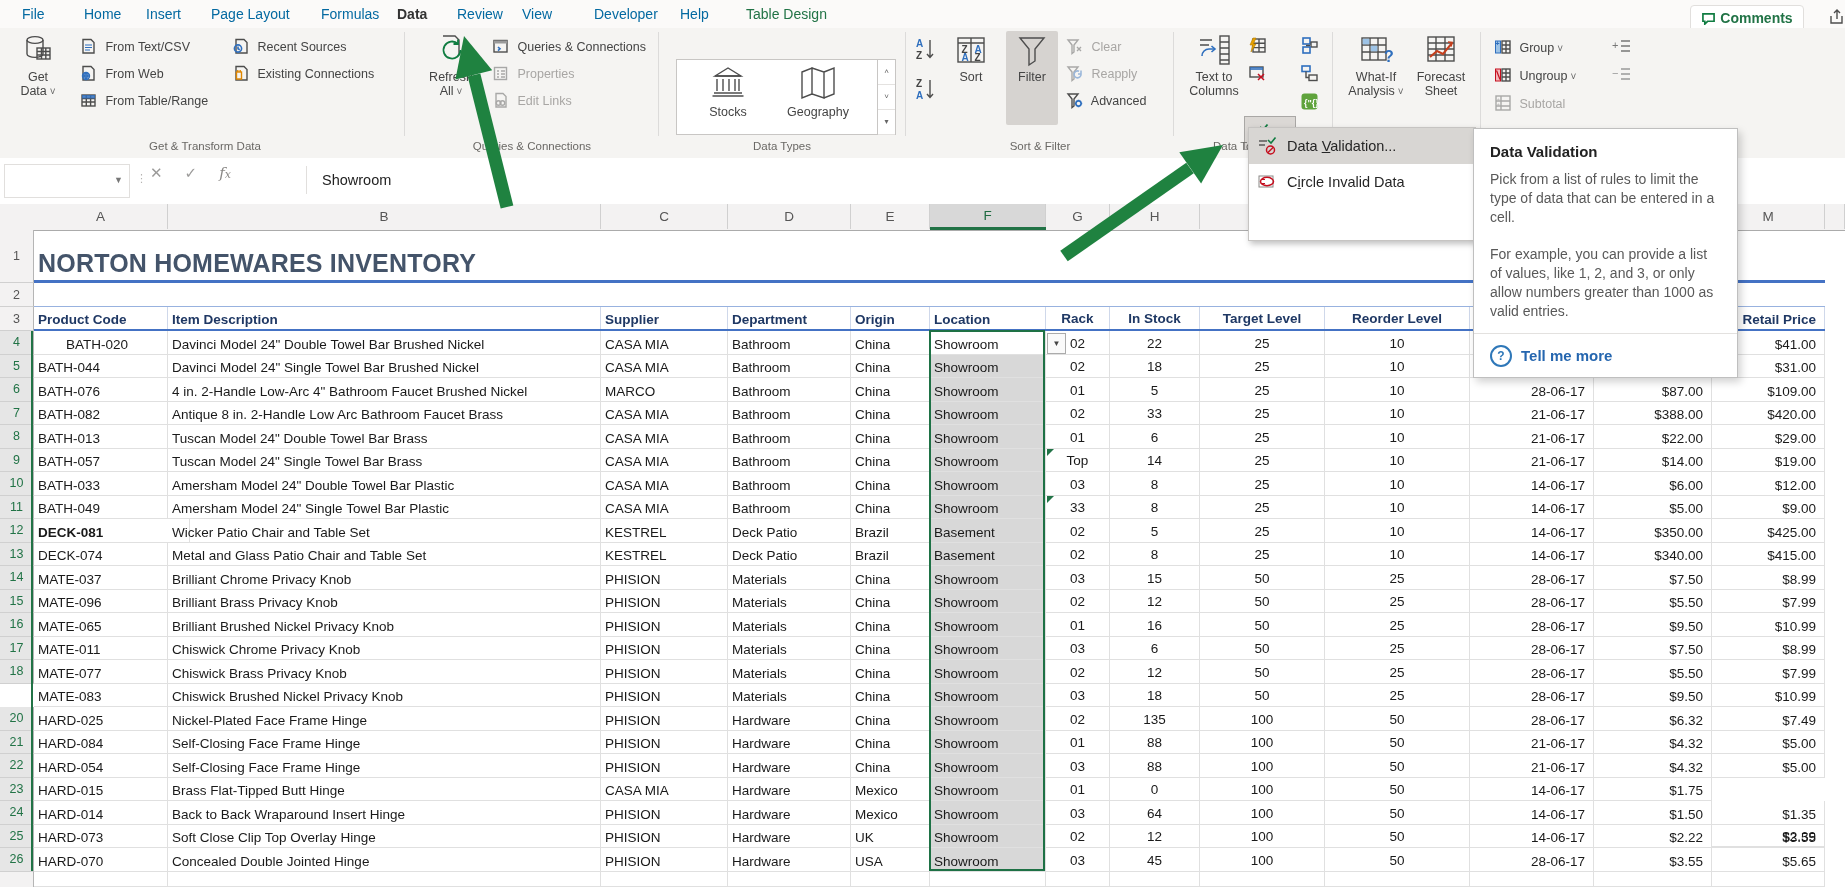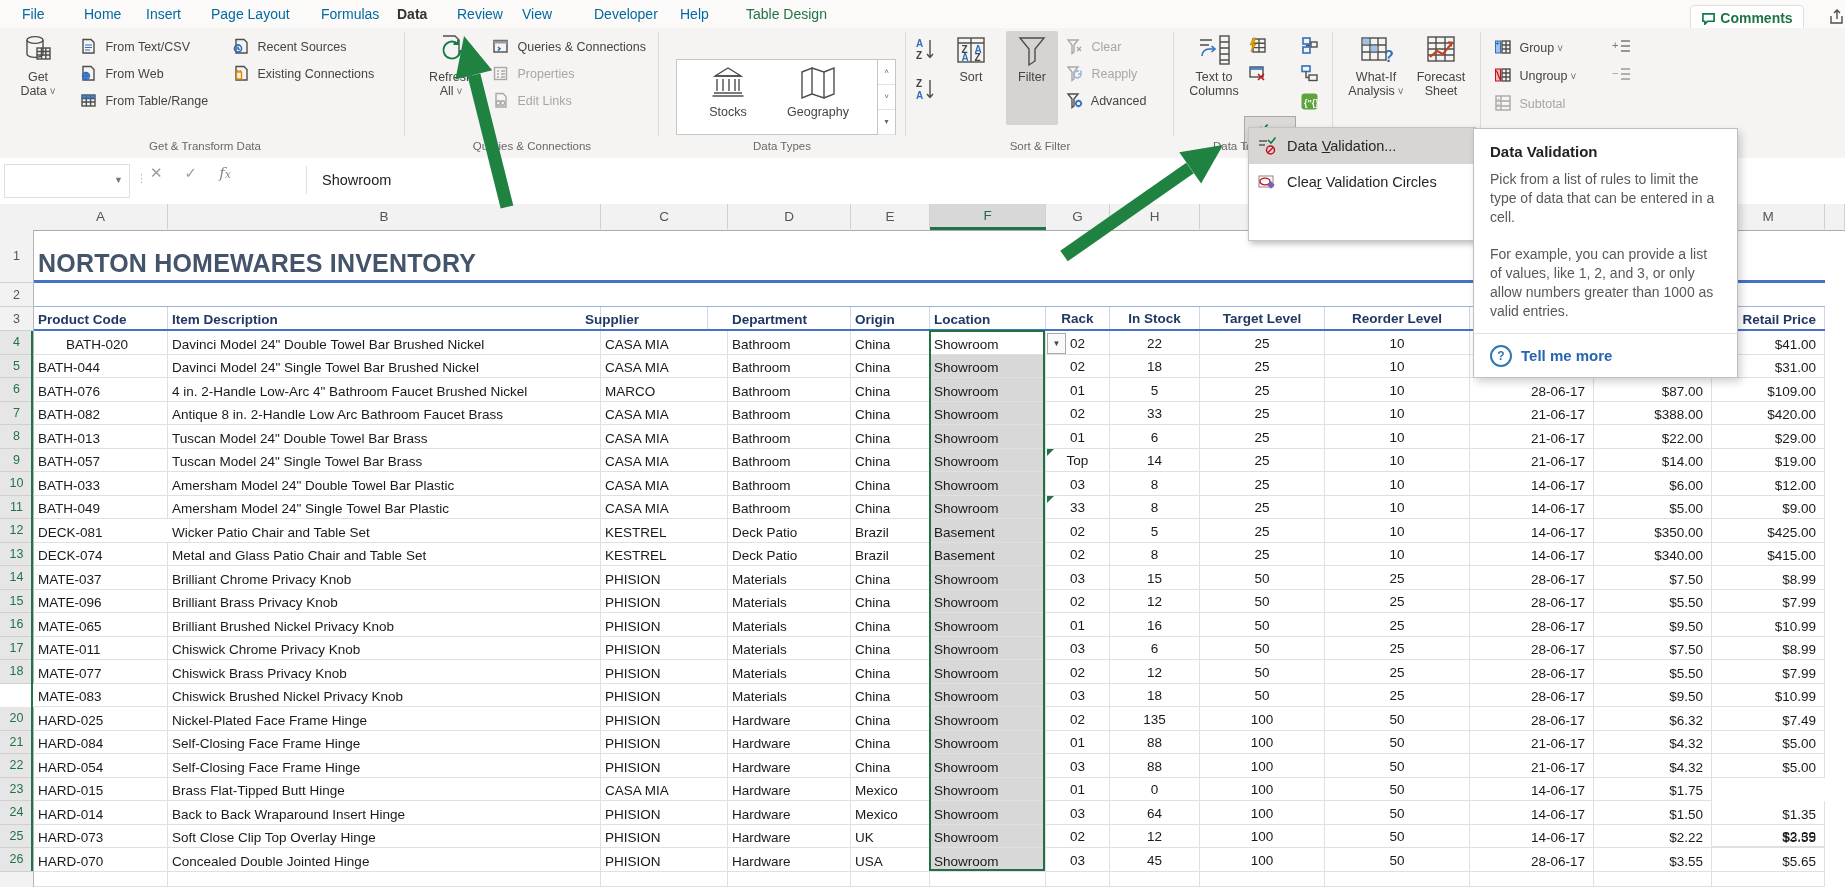--- a/index.html
+++ b/index.html
@@ -470,21 +470,21 @@
       <div class="rowh sel" style="top: 707px; height: 22.5px;">20</div>
       <div class="rowh sel" style="top: 730.5px; height: 22.5px;">21</div>
       <div class="rowh sel" style="top: 754px; height: 22.5px;">22</div>
       <div class="rowh sel" style="top: 777.5px; height: 22.5px;">23</div>
       <div class="rowh sel" style="top: 801px; height: 22.5px;">24</div>
       <div class="rowh sel" style="top: 824.5px; height: 22.5px;">25</div>
       <div class="rowh sel" style="top: 848px; height: 22.5px;">26</div>
       <div class="rowh" style="top: 871.5px; height: 15px;"></div>
       <div class="cell hdr l" style="left: 34px; top: 307px; width: 134px; height: 22px;">Product Code</div>
       <div class="cell hdr l" style="left: 168px; top: 307px; width: 433px; height: 22px;">Item Description</div>
-      <div class="cell hdr l" style="left: 581px; top: 307px; width: 127px; height: 22px; text-align: right;">Supplier</div>
+      <div class="cell hdr l" style="left: 601px; top: 307px; width: 127px; height: 22px; text-align: right;">Supplier</div>
       <div class="cell hdr l" style="left: 728px; top: 307px; width: 123px; height: 22px;">Department</div>
       <div class="cell hdr l" style="left: 851px; top: 307px; width: 79px; height: 22px;">Origin</div>
       <div class="cell hdr l" style="left: 930px; top: 307px; width: 116px; height: 22px;">Location</div>
       <div class="cell hdr c" style="left: 1046px; top: 307px; width: 64px; height: 22px;">Rack</div>
       <div class="cell hdr c" style="left: 1110px; top: 307px; width: 90px; height: 22px;">In Stock</div>
       <div class="cell hdr c" style="left: 1200px; top: 307px; width: 125px; height: 22px;">Target Level</div>
       <div class="cell hdr c" style="left: 1325px; top: 307px; width: 145px; height: 22px;">Reorder Level</div>
       <div class="cell hdr l" style="left: 1470px; top: 307px; width: 124px; height: 22px;"></div>
       <div class="cell hdr l" style="left: 1594px; top: 307px; width: 118px; height: 22px;"></div>
       <div class="cell hdr r" style="left: 1712px; top: 307px; width: 113px; height: 22px;">Retail Price</div>
@@ -585,21 +585,21 @@
       <div class="cell l" style="left: 728px; top: 495.5px; width: 123px; height: 23.5px;">Bathroom</div>
       <div class="cell l" style="left: 851px; top: 495.5px; width: 79px; height: 23.5px;">China</div>
       <div class="cell l fsel" style="left: 930px; top: 495.5px; width: 116px; height: 23.5px;">Showroom</div>
       <div class="cell c" style="left: 1046px; top: 495.5px; width: 64px; height: 23.5px;">33</div>
       <div class="cell c" style="left: 1110px; top: 495.5px; width: 90px; height: 23.5px;">8</div>
       <div class="cell c" style="left: 1200px; top: 495.5px; width: 125px; height: 23.5px;">25</div>
       <div class="cell c" style="left: 1325px; top: 495.5px; width: 145px; height: 23.5px;">10</div>
       <div class="cell r" style="left: 1470px; top: 495.5px; width: 124px; height: 23.5px;">14-06-17</div>
       <div class="cell r" style="left: 1594px; top: 495.5px; width: 118px; height: 23.5px;">$5.00</div>
       <div class="cell r" style="left: 1712px; top: 495.5px; width: 113px; height: 23.5px;">$9.00</div>
-      <div class="cell l" style="left: 34px; top: 519px; width: 156px; height: 23.5px;">DECK-081</div>
+      <div class="cell l" style="left: 34px; top: 519px; width: 156px; height: 23.5px; font-weight: bold;">DECK-081</div>
       <div class="cell l" style="left: 168px; top: 519px; width: 433px; height: 23.5px;">Wicker Patio Chair and Table Set</div>
       <div class="cell l" style="left: 601px; top: 519px; width: 127px; height: 23.5px;">KESTREL</div>
       <div class="cell l" style="left: 728px; top: 519px; width: 123px; height: 23.5px;">Deck Patio</div>
       <div class="cell l" style="left: 851px; top: 519px; width: 79px; height: 23.5px;">Brazil</div>
       <div class="cell l fsel" style="left: 930px; top: 519px; width: 116px; height: 23.5px;">Basement</div>
       <div class="cell c" style="left: 1046px; top: 519px; width: 64px; height: 23.5px;">02</div>
       <div class="cell c" style="left: 1110px; top: 519px; width: 90px; height: 23.5px;">5</div>
       <div class="cell c" style="left: 1200px; top: 519px; width: 125px; height: 23.5px;">25</div>
       <div class="cell c" style="left: 1325px; top: 519px; width: 145px; height: 23.5px;">10</div>
       <div class="cell r" style="left: 1470px; top: 519px; width: 124px; height: 23.5px;">14-06-17</div>
@@ -820,24 +820,24 @@
             <path d="M2 5h8M2 9h6" stroke="#5a5a5a" stroke-width="1.3"></path>
             <path d="M11 4l3 3 4.5-5.5" stroke="#107c41" fill="none" stroke-width="1.6"></path>
             <circle cx="13.5" cy="14" r="4" stroke="#c50f1f" fill="none" stroke-width="1.5"></circle>
             <path d="M10.7 16.8l5.6-5.6" stroke="#c50f1f" stroke-width="1.5"></path>
           </svg></span>
         <span>Data <u>V</u>alidation...</span>
       </div>
       <div class="mitem">
         <span class="micon"><svg width="20" height="20" viewBox="0 0 20 20">
             <rect x="2" y="4" width="14" height="11" fill="none" stroke="#8a8886"></rect>
-            <ellipse cx="8" cy="9.5" rx="5" ry="3.4" fill="none" stroke="#c50f1f" stroke-width="1.4"></ellipse>
-            <rect x="11.2" y="10.2" width="5.4" height="5.4" transform="rotate(45 13.9 12.9)" fill="#7b5fb5"></rect>
-          </svg></span>
-        <span>Clea<u>r</u> Validation Circles</span>
+            <path d="M4 7.5h4M4 11.5h4" stroke="#c50f1f" stroke-width="1.2"></path>
+            <ellipse cx="10" cy="9.5" rx="6.5" ry="4.2" fill="none" stroke="#c50f1f" stroke-width="1.5"></ellipse>
+          </svg></span>
+        <span>C<u>i</u>rcle Invalid Data</span>
       </div>
     </div>
 
   <div id="tip">
     <h4>Data Validation</h4>
     <p>Pick from a list of rules to limit the type of data that can be entered in a cell.</p>
     <p>For example, you can provide a list of values, like 1, 2, and 3, or only allow numbers greater than 1000 as valid entries.</p>
     <div id="tip-foot">
       <span class="q">?</span>
       <span class="t">Tell me more</span>

